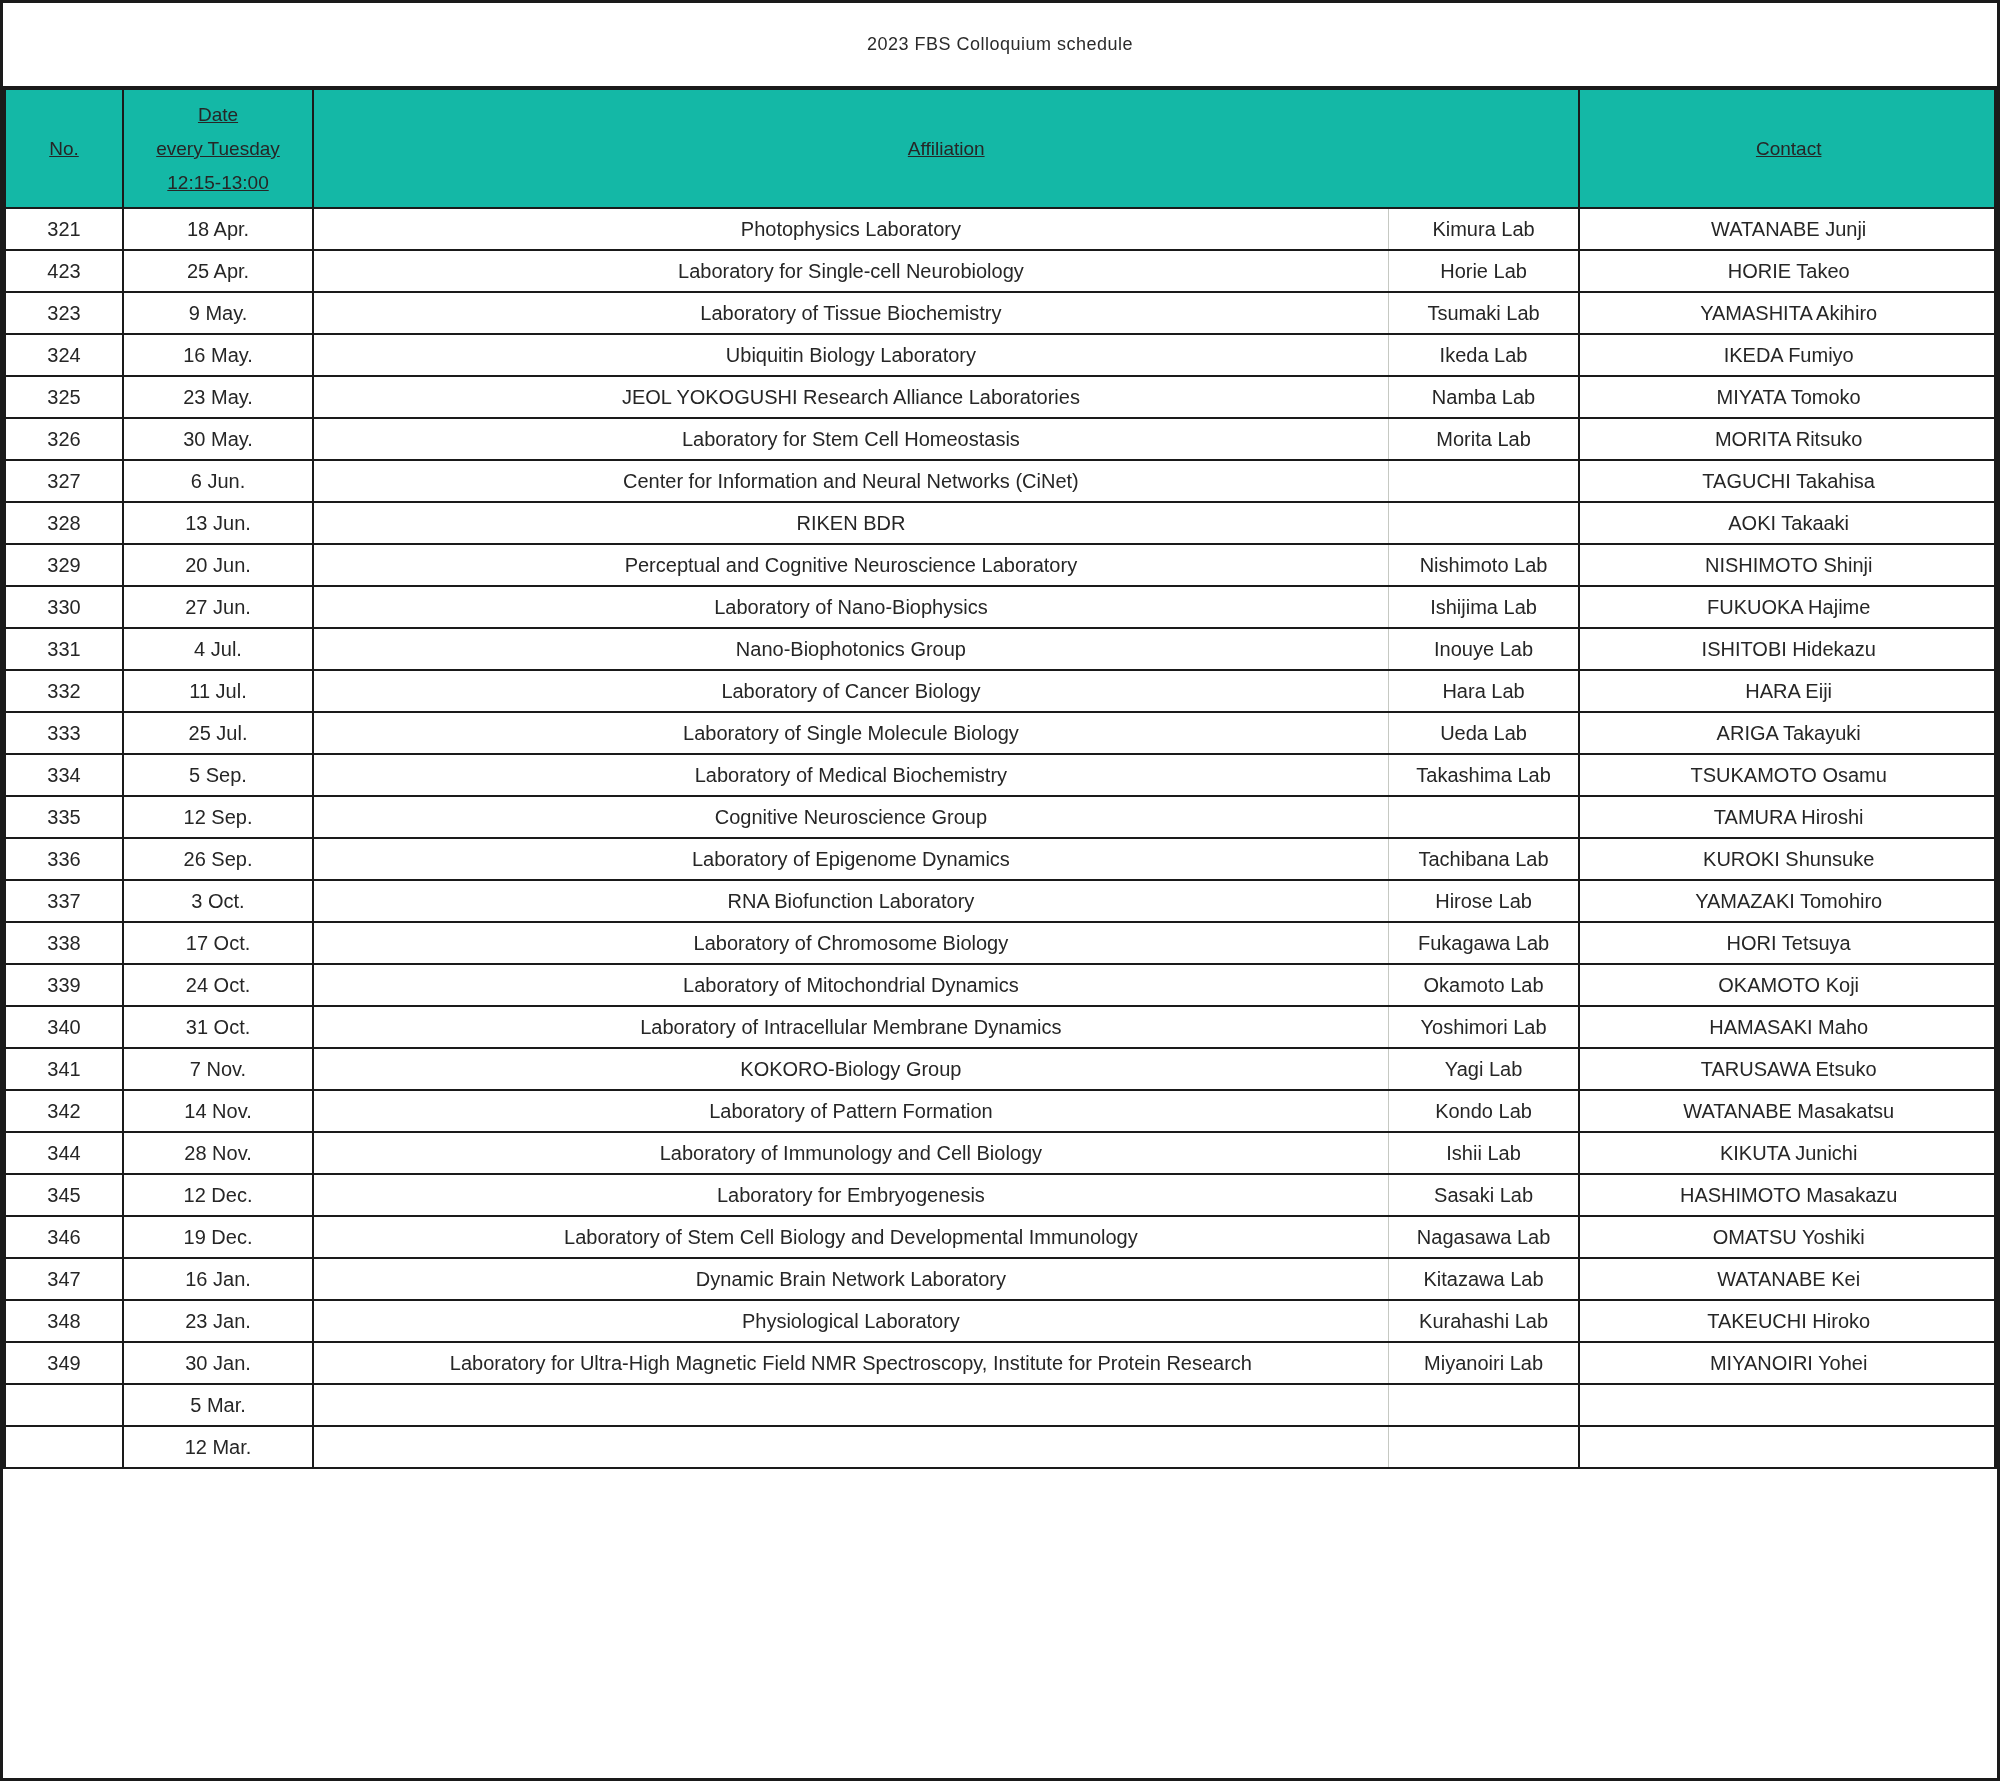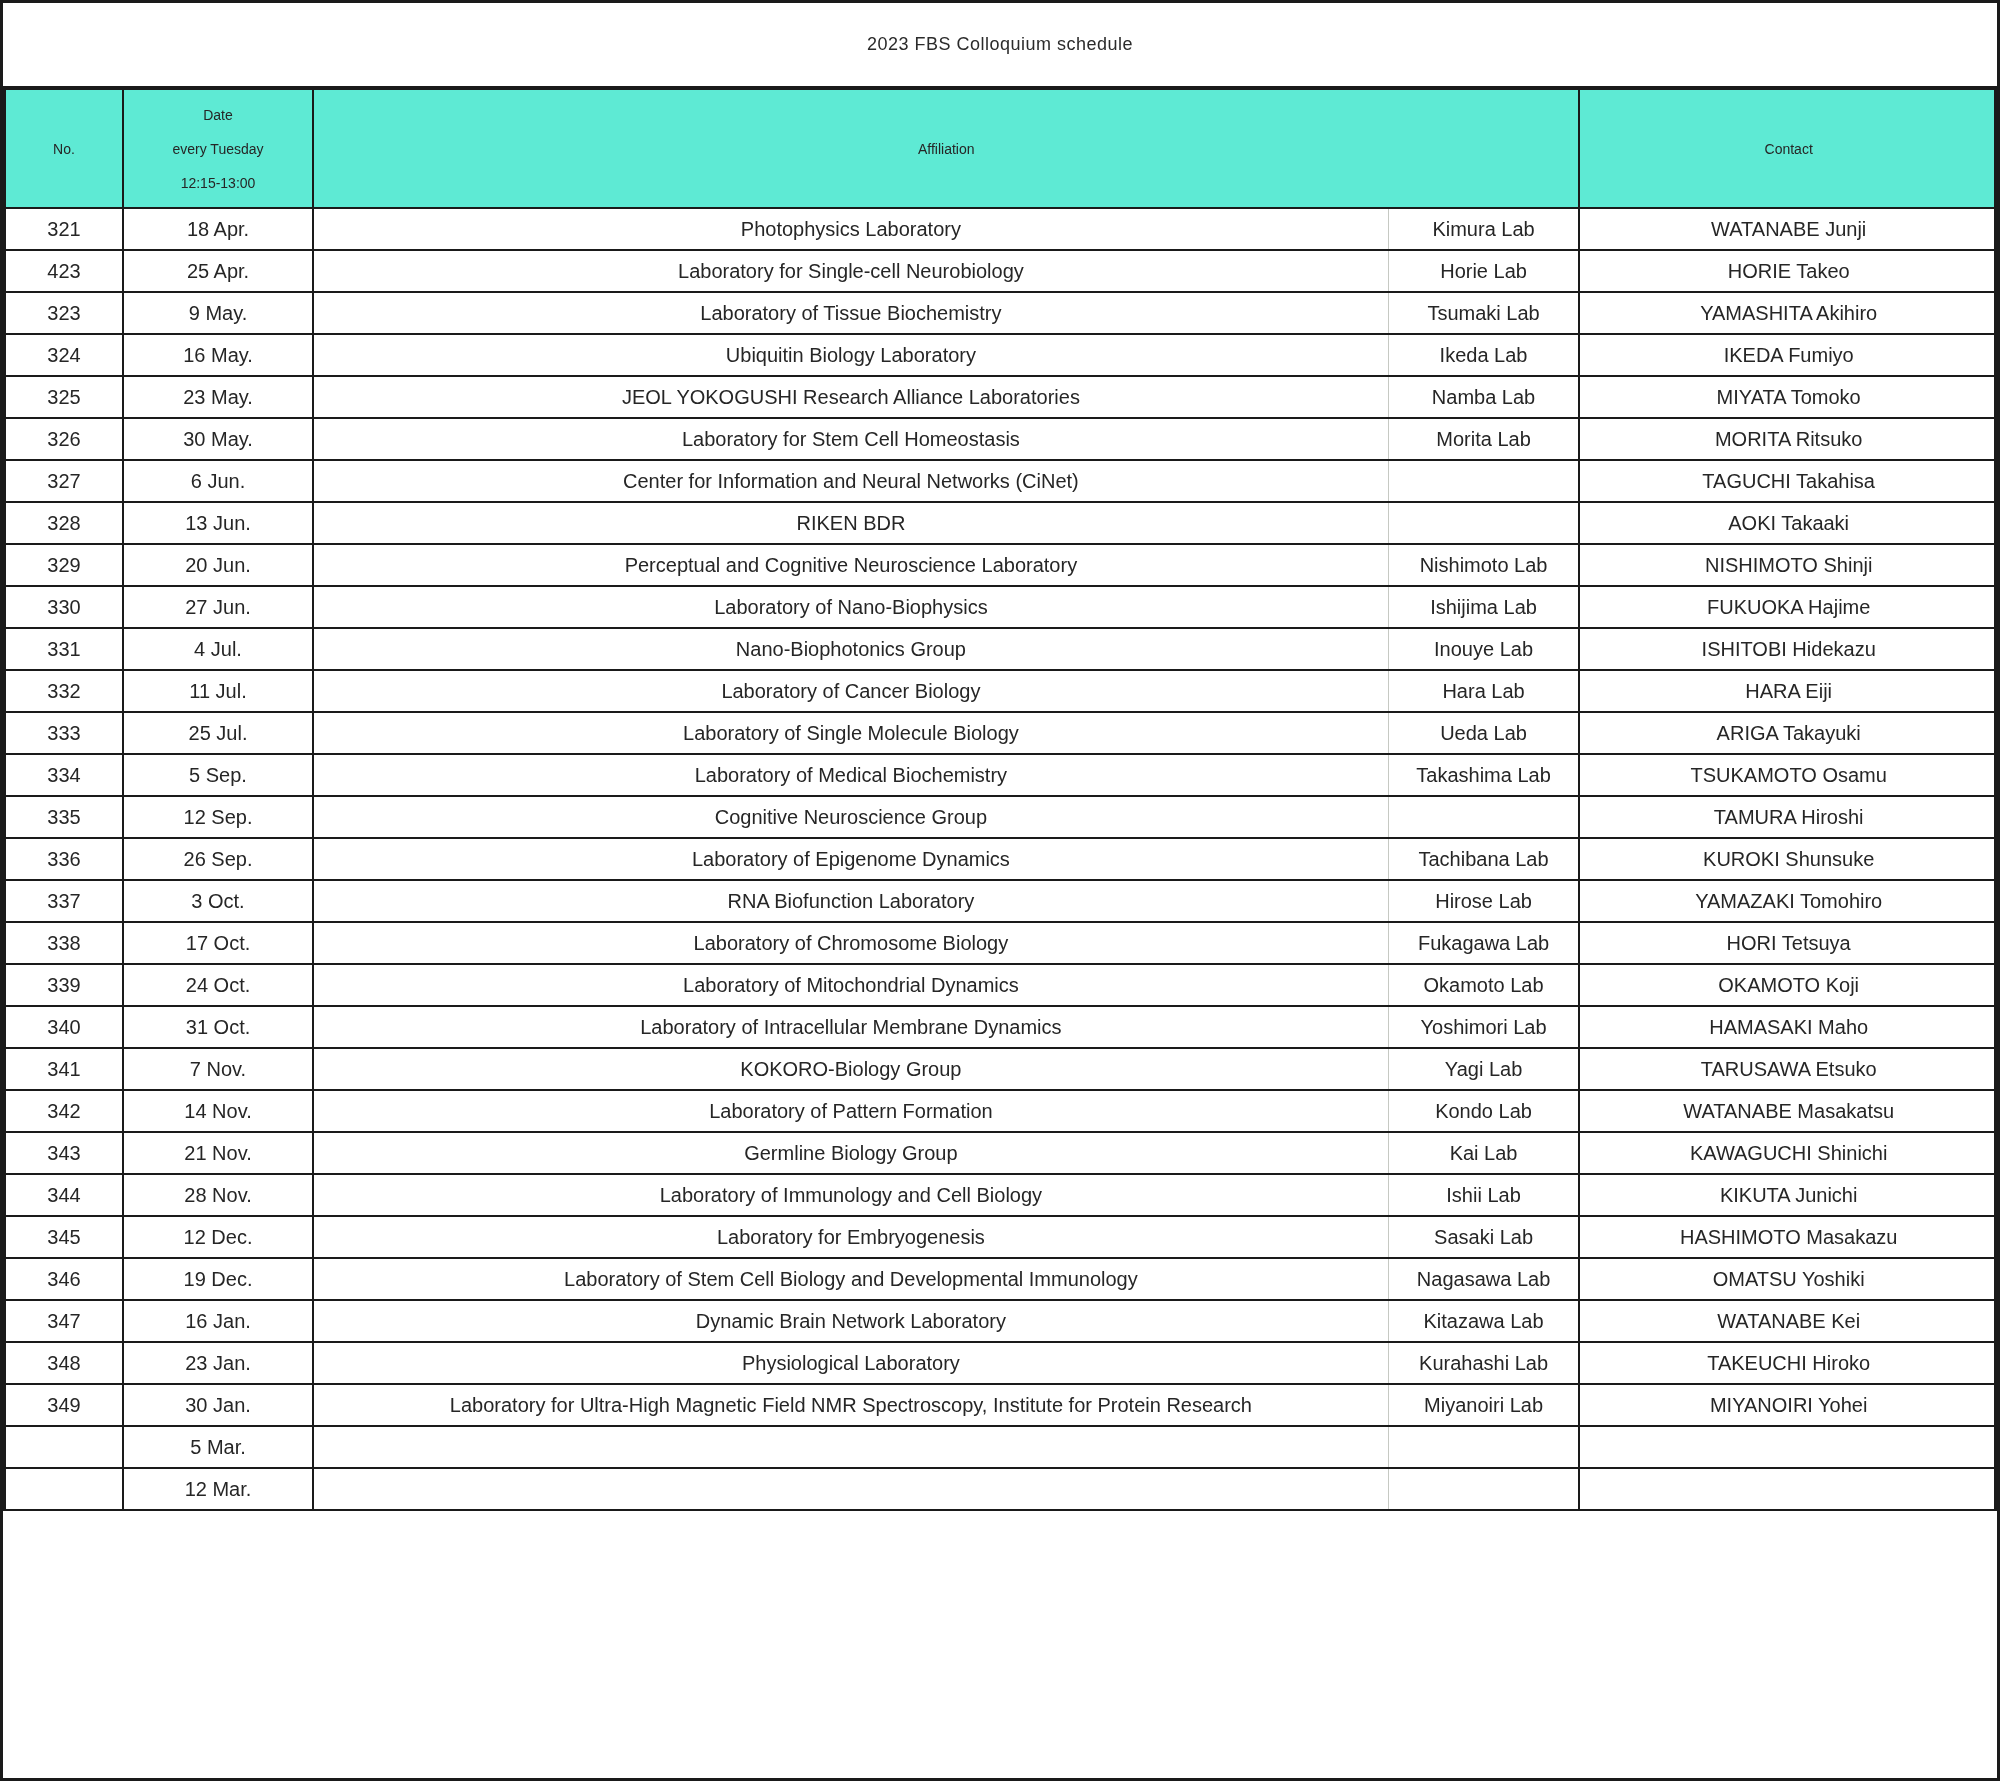--- a/index.html
+++ b/index.html
@@ -45,24 +45,25 @@
     white-space: nowrap;
   }
   
   col.c-no       { width: 5.95%; }
   col.c-date     { width: 9.55%; }
   col.c-aff      { width: 54.0%; }
   col.c-lab      { width: 9.6%;  }
   col.c-contact  { width: 20.9%; }
 
   thead th {
-    background: #5eead4;
+    background: #14b8a6;
     height: 117px;
-    font-size: 14px;
+    font-size: 19px;
     border-bottom-width: 3px;
+    text-decoration: underline;
   }
   thead .hdr-date-line { line-height: 34px; }
 
   tbody tr { height: 42px; }
   tbody td { font-size: 20px; }
 
   
   tbody td.cell-aff { border-right: 1px solid #c6c9c3; }
   tbody td.cell-lab { border-left: 1px solid #c6c9c3; }
 
@@ -271,27 +272,20 @@
   </tr>
 
   <tr>
     <td class="cell-no">342</td>
     <td class="cell-date">14 Nov.</td>
     <td class="cell-aff">Laboratory of Pattern Formation</td>
     <td class="cell-lab">Kondo Lab</td>
     <td class="cell-contact">WATANABE Masakatsu</td>
   </tr>
 
-  <tr>
-    <td class="cell-no">343</td>
-    <td class="cell-date">21 Nov.</td>
-    <td class="cell-aff">Germline Biology Group</td>
-    <td class="cell-lab">Kai Lab</td>
-    <td class="cell-contact">KAWAGUCHI Shinichi</td>
-  </tr>
 
   <tr>
     <td class="cell-no">344</td>
     <td class="cell-date">28 Nov.</td>
     <td class="cell-aff">Laboratory of Immunology and Cell Biology</td>
     <td class="cell-lab">Ishii Lab</td>
     <td class="cell-contact">KIKUTA Junichi</td>
   </tr>
 
   <tr>

